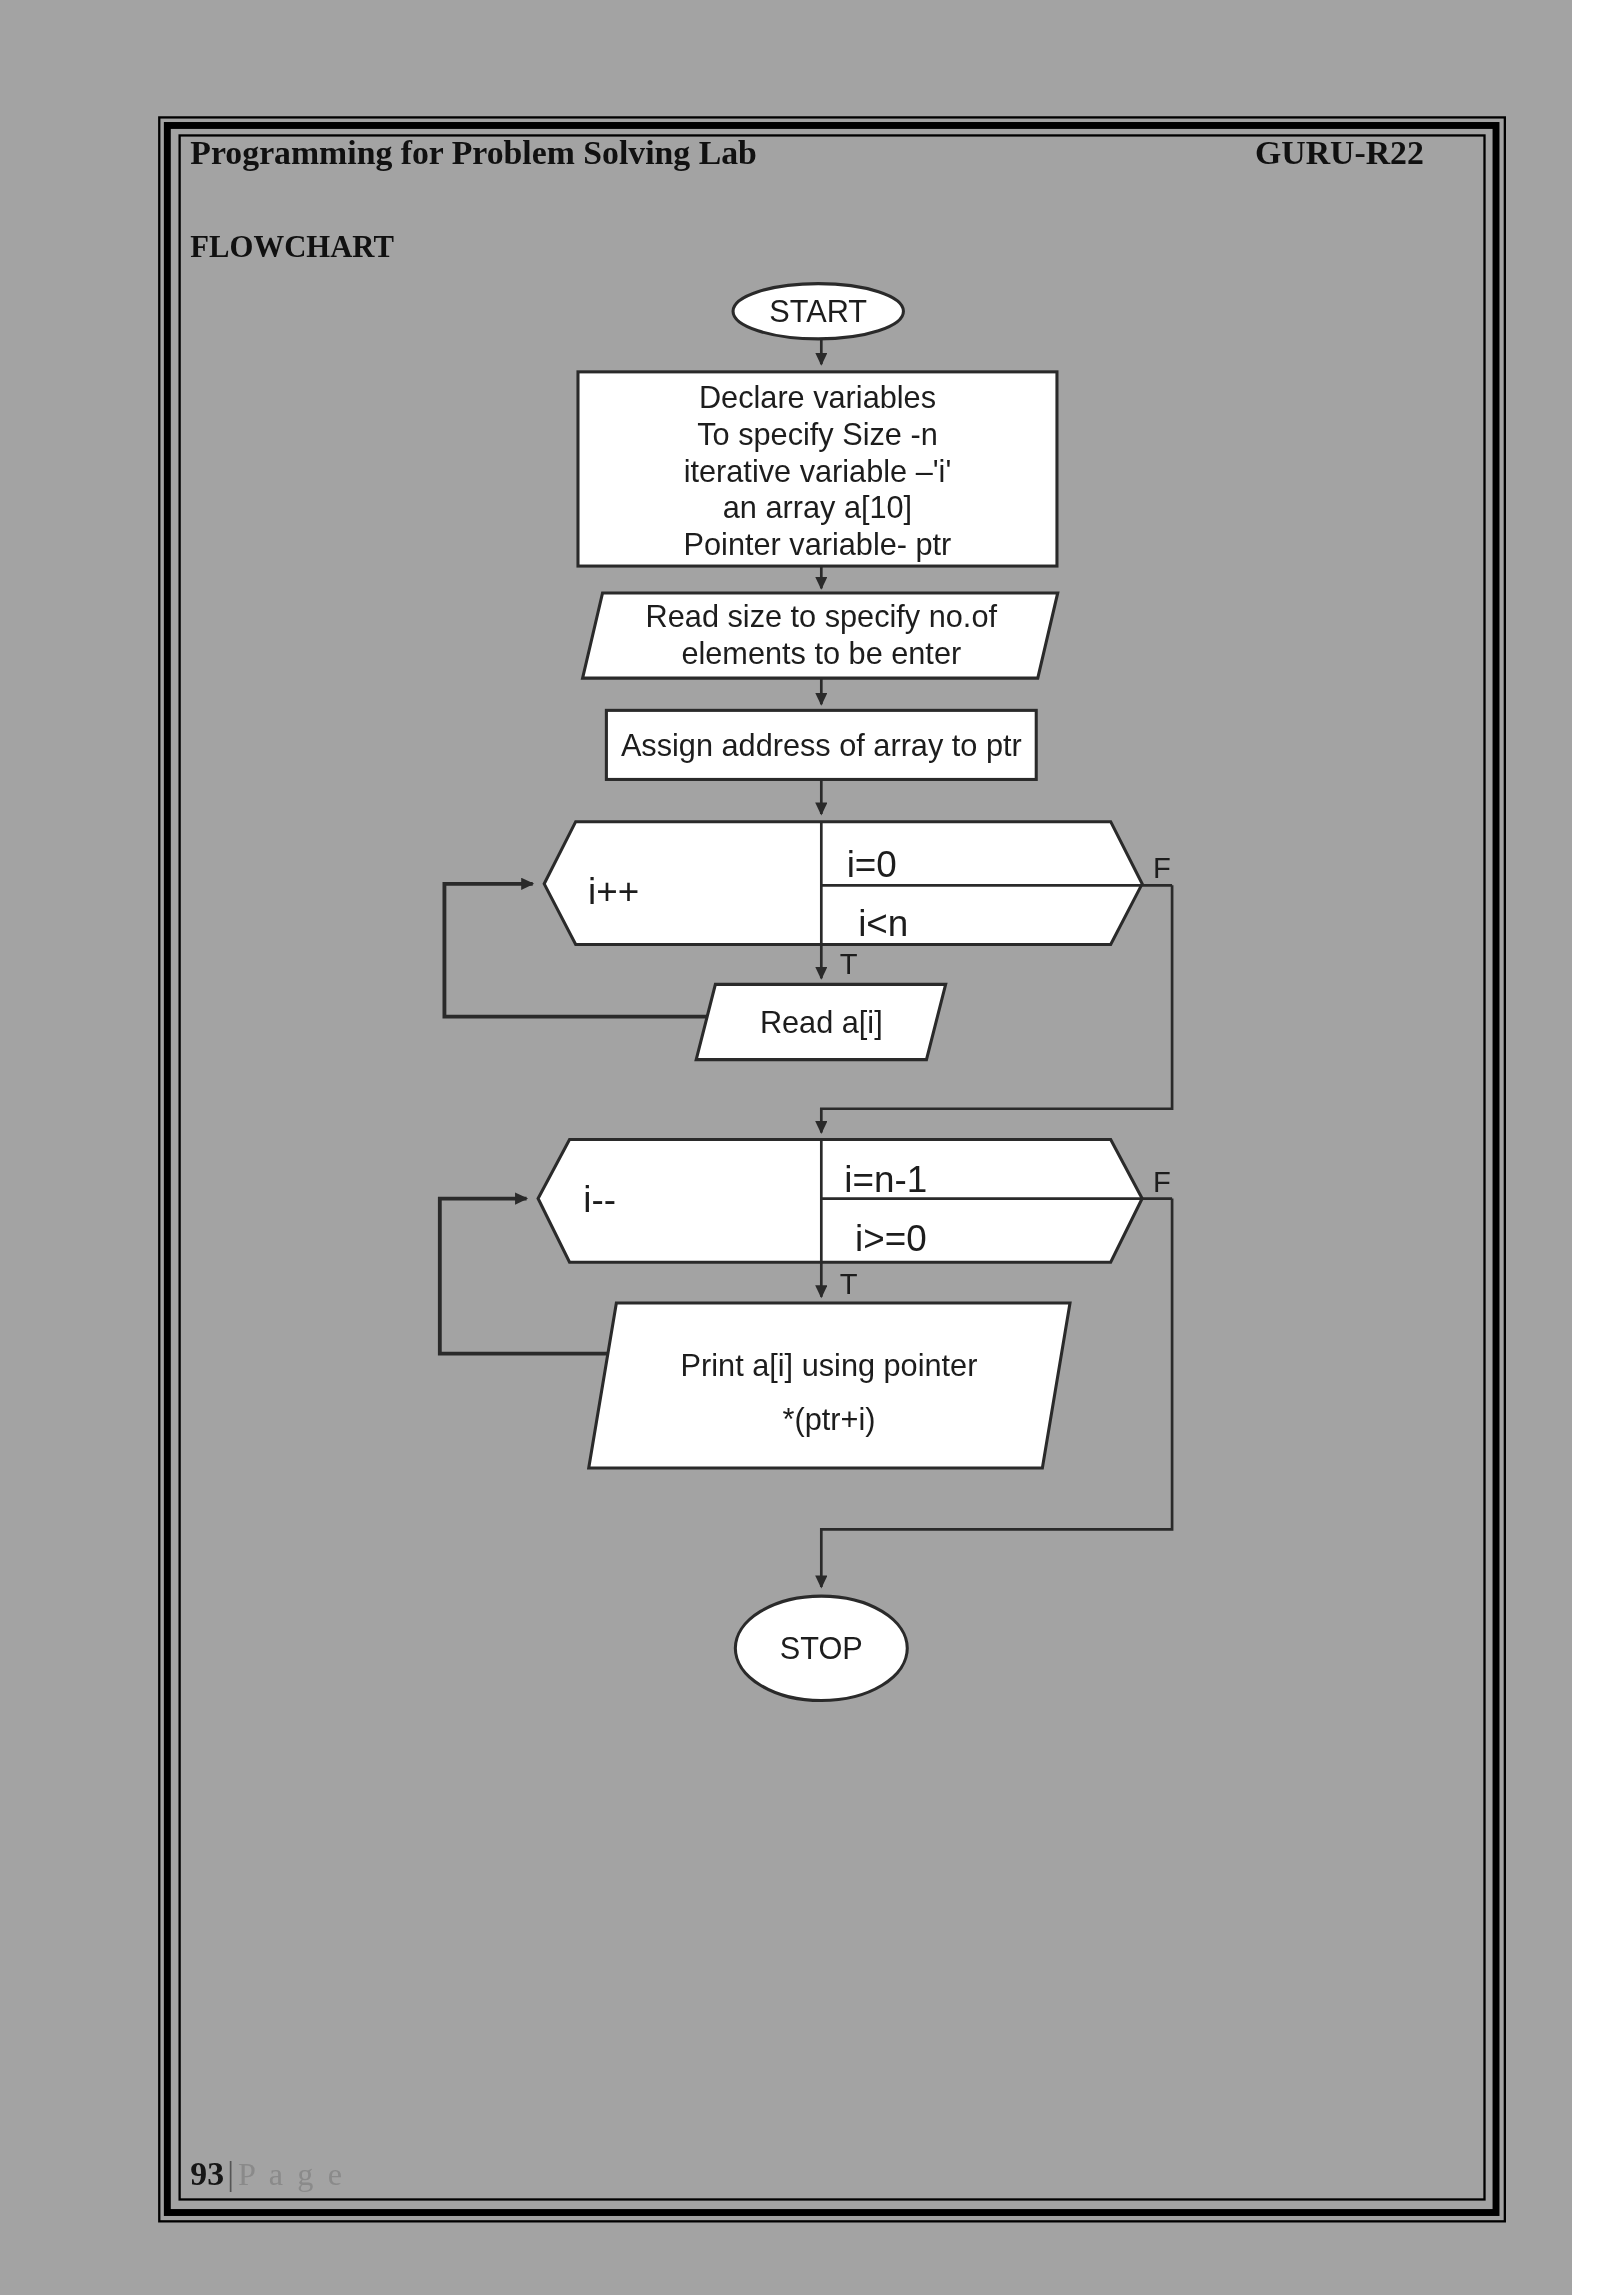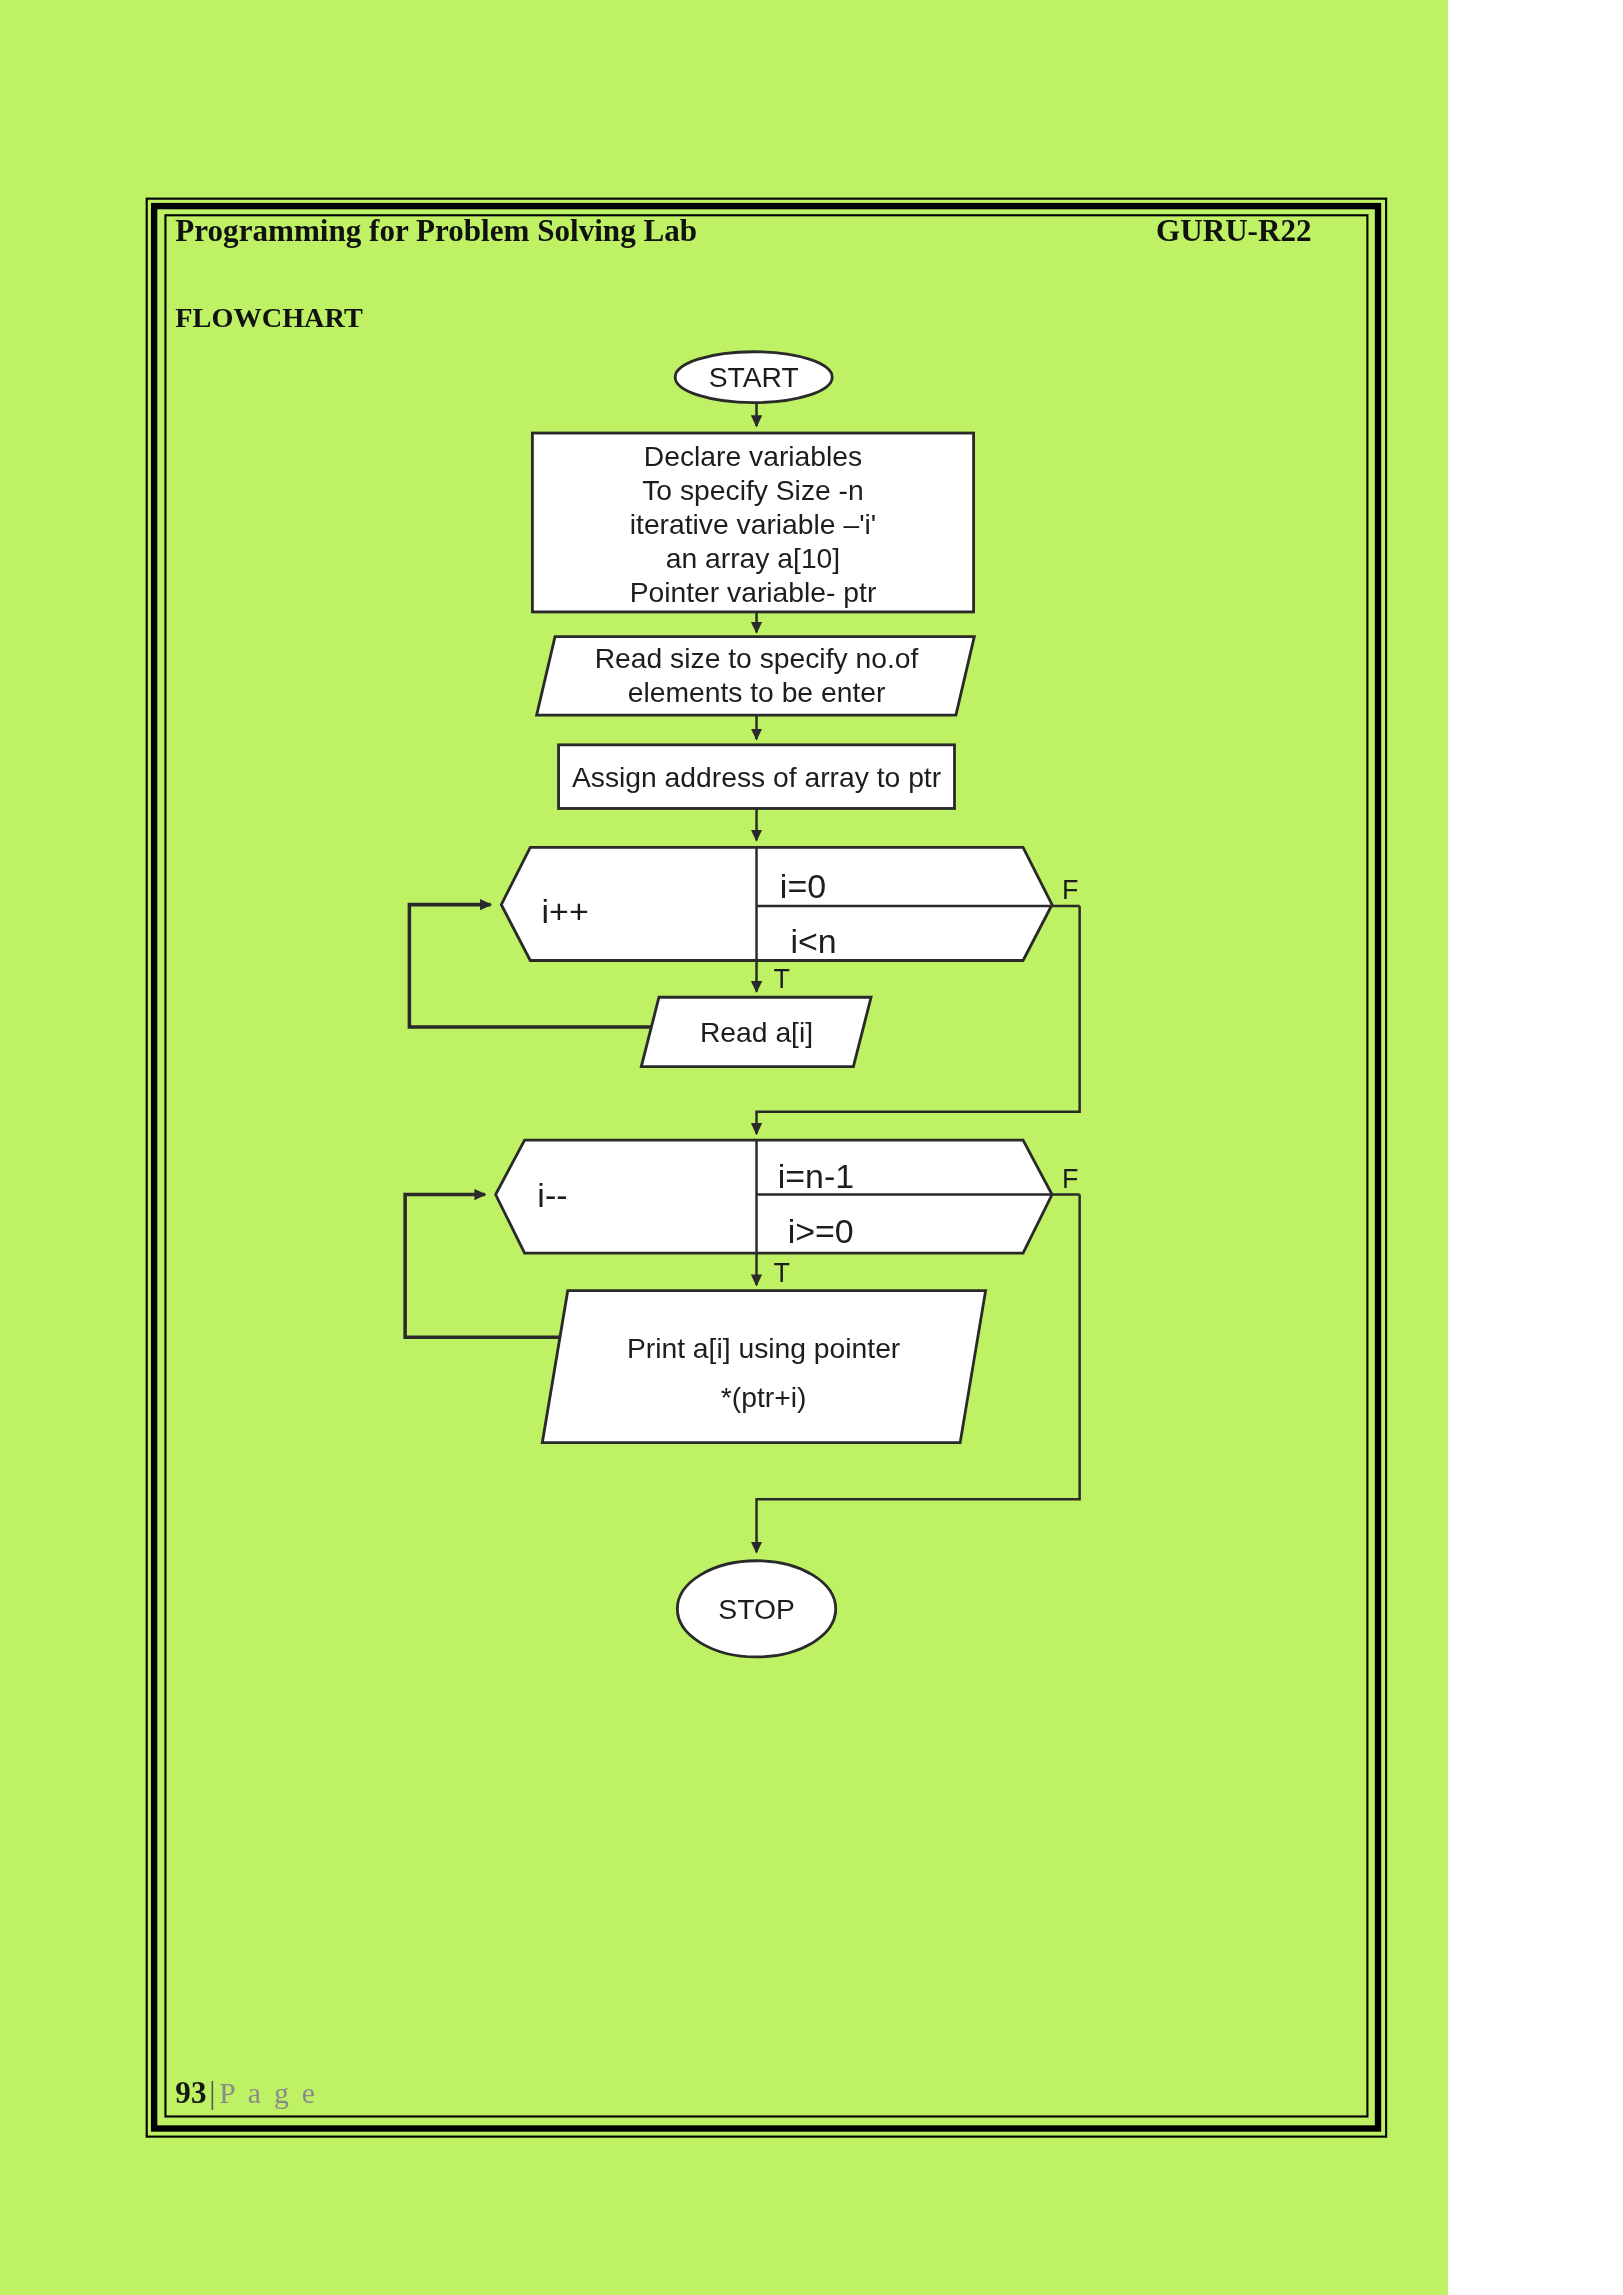--- a/index.html
+++ b/index.html
@@ -1,16 +1,16 @@
 <!DOCTYPE html>
 <html style="font-size:12.7px"><head>
 <meta charset="utf-8">
 <style>
   html,body{margin:0;padding:0;background:#ffffff;}
-  .sheet{position:relative;width:1448px;height:2295px;background:#bef264;overflow:hidden;}
+  .sheet{position:relative;width:1572px;height:2295px;background:#a3a3a3;overflow:hidden;}
   svg{position:absolute;left:0;top:0;width:100%;height:100%;}
   .serif-bold{font-family:"Liberation Serif", serif;font-weight:bold;fill:#111111;}
   .flowtext{font-family:"Liberation Sans", sans-serif;fill:#1d1d1d;}
   .shape{fill:#ffffff;stroke:#2a2a2a;stroke-width:4;}
   .edge{fill:none;stroke:#2a2a2a;stroke-width:3.5;}
   .edge-thick{fill:none;stroke:#2a2a2a;stroke-width:5;}
   .frame{fill:none;stroke:#000000;}
   .pgnum{font-family:"Liberation Serif", serif;font-weight:bold;fill:#161616;}
   .pgword{font-family:"Liberation Serif", serif;fill:#8a8a8a;letter-spacing:4px;}
   .pgsep{font-family:"Liberation Serif", serif;fill:#555555;font-weight:normal;}

